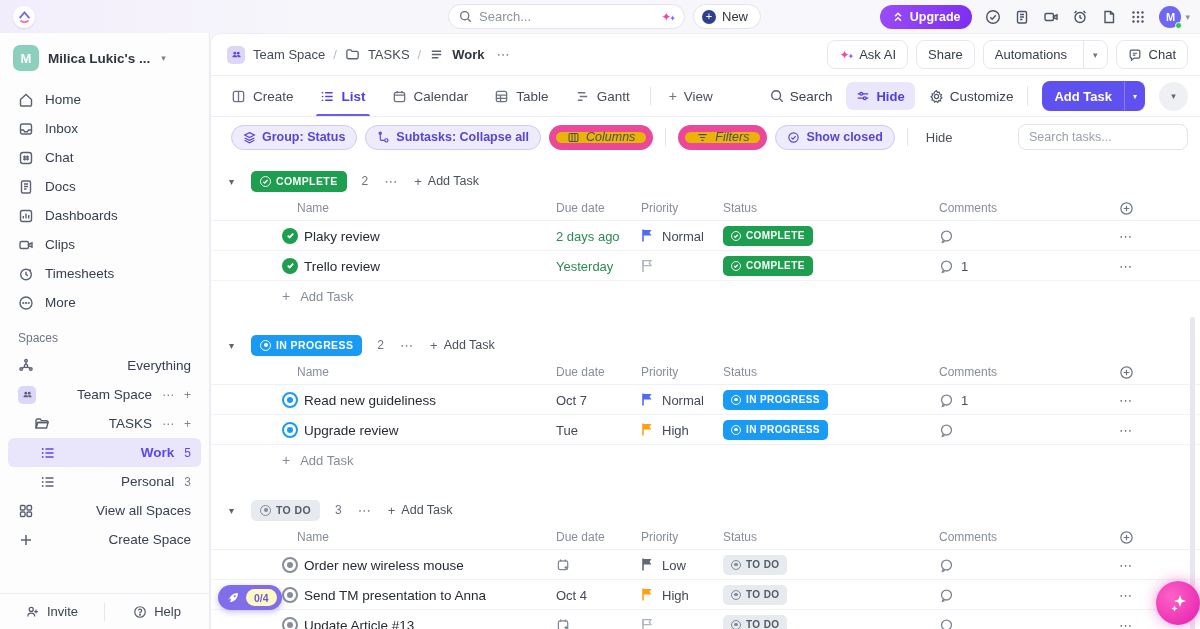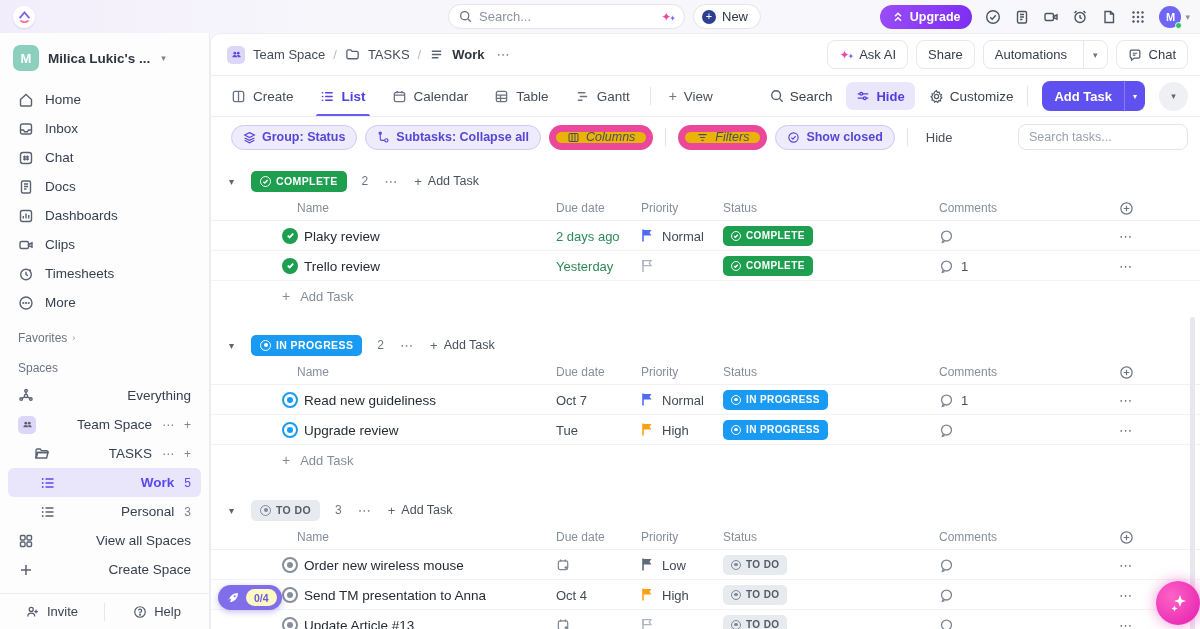--- a/index.html
+++ b/index.html
@@ -338,24 +338,20 @@
             <circle cx="8" cy="8" r="6"></circle>
             <circle cx="5.3" cy="8" r=".4" fill="currentColor"></circle>
             <circle cx="8" cy="8" r=".4" fill="currentColor"></circle>
             <circle cx="10.7" cy="8" r=".4" fill="currentColor"></circle>
           </svg>
         <span class="lbl">More</span>
       </div>
     </div>
     <div class="side-sec">
       <div class="sec-label">
-        <span>Favorites</span>
-        <span class="chev">›</span>
-      </div>
-      <div class="sec-label">
         <span>Spaces</span>
       </div>
       <div class="tree-item">
         <svg viewBox="0 0 16 16" fill="none" stroke="currentColor" stroke-width="1.4">
             <circle cx="8" cy="8" r="1.6"></circle>
             <circle cx="8" cy="2.8" r="1.3"></circle>
             <circle cx="3.2" cy="11" r="1.3"></circle>
             <circle cx="12.8" cy="11" r="1.3"></circle>
             <path d="M8 6.4V4.1M6.7 8.8l-2.4 1.4M9.3 8.8l2.4 1.4"></path>
           </svg>

